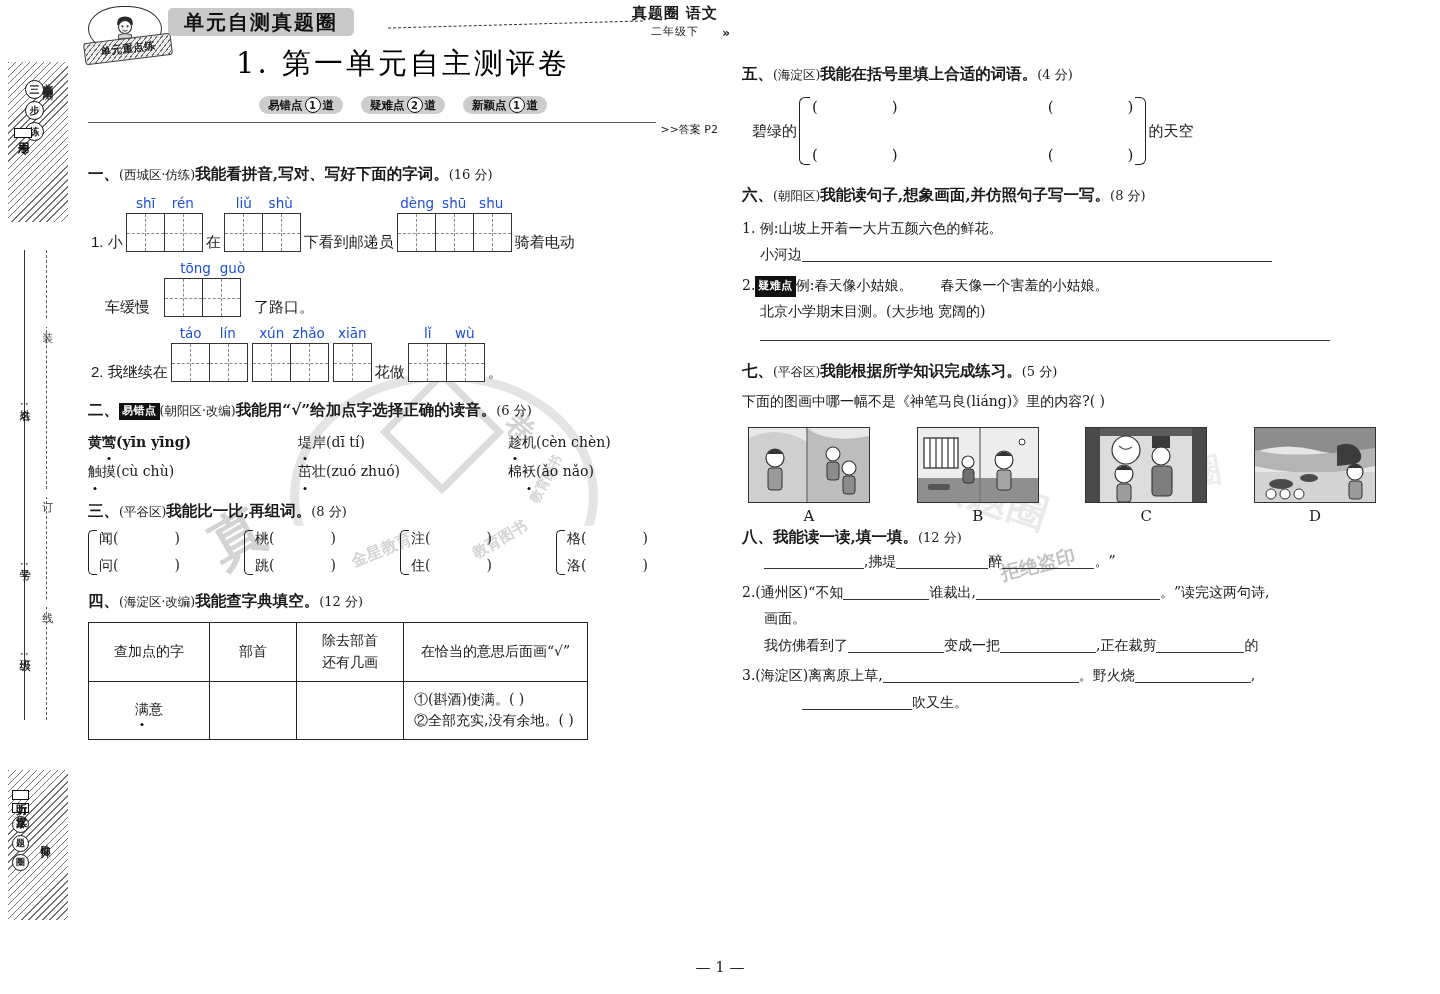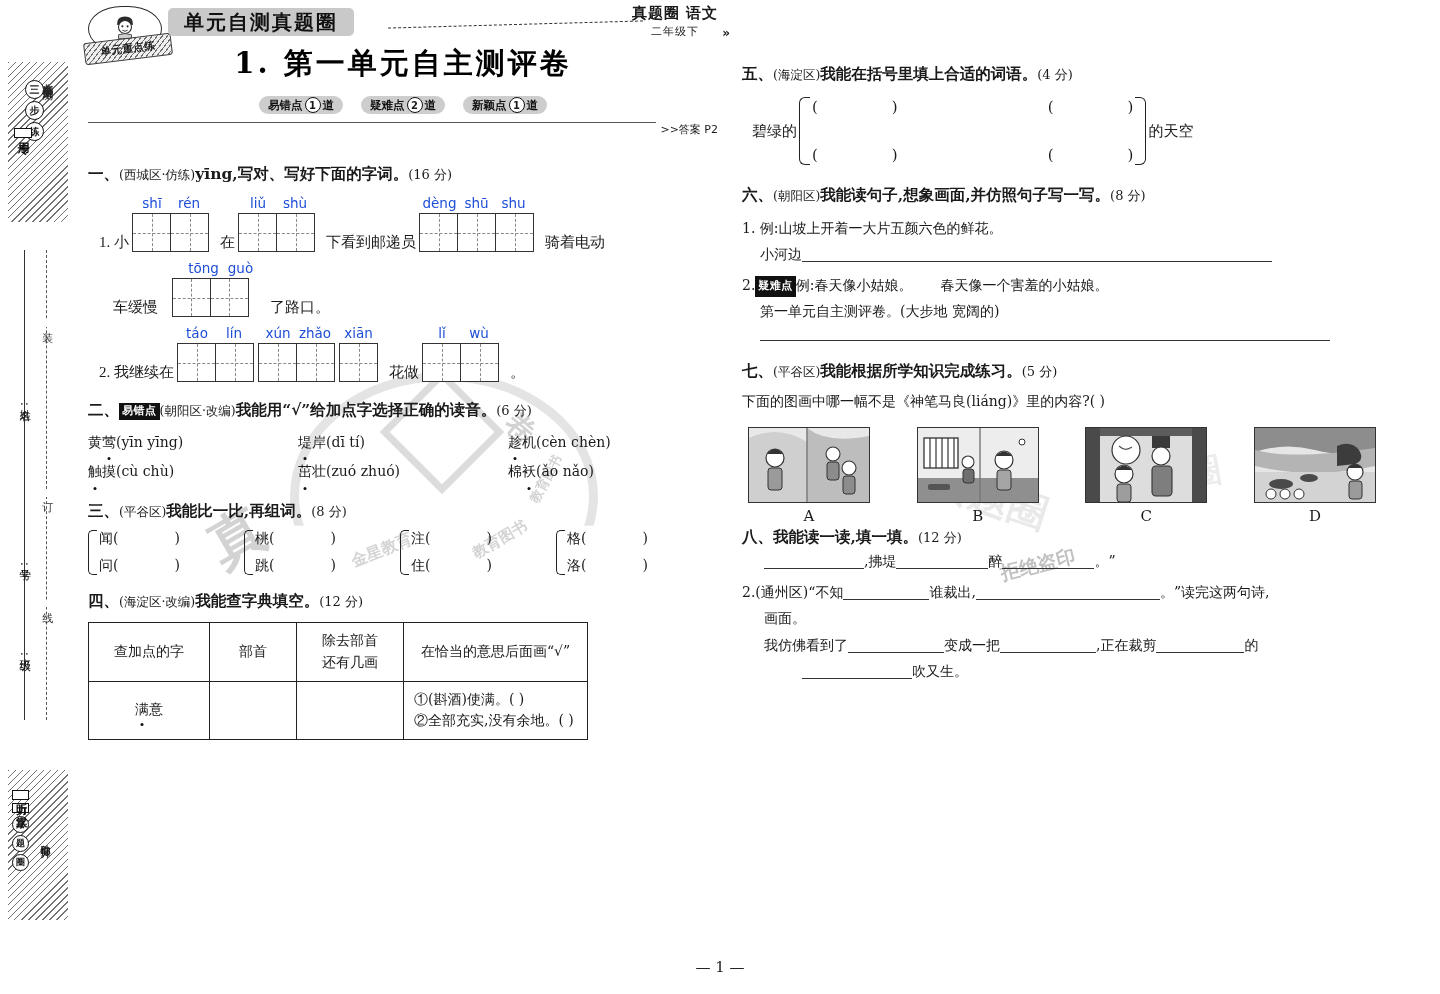--- a/index.html
+++ b/index.html
@@ -109,21 +109,21 @@
     transform:rotate(-1.6deg);
   }
   .hdr-right{position:absolute;right:0;top:4px;text-align:center;}
   .hdr-line1{font-size:15px;font-weight:bold;letter-spacing:1px;white-space:nowrap;}
   .hdr-line1 .subj{margin-left:6px;font-family:Liberation Serif, serif;}
   .hdr-line2{font-size:11px;margin-top:1px;letter-spacing:1px;}
   .hdr-chev{position:absolute;right:-12px;top:22px;font-size:12px;font-weight:bold;}
 
   .paper-title{
     position:absolute;left:0;right:0;top:44px;text-align:center;
-    font-size:29px;font-weight:bold;letter-spacing:3px;color:#000;
+    font-size:29px;font-weight:normal;letter-spacing:3px;color:#000;
     font-family:"DejaVu Serif","Liberation Serif",serif;
   }
   .tag-row{
     position:absolute;left:0;right:0;top:96px;
     display:flex;justify-content:center;gap:18px;
   }
   .tag{
     display:flex;align-items:center;gap:2px;
     background:#cdcdcd;border-radius:9px;padding:1px 9px;
   }
@@ -177,22 +177,21 @@
   .cellbox:before{
     content:"";position:absolute;left:50%;top:0;bottom:0;
     border-left:1px dashed #888;
   }
   .cellbox:after{
     content:"";position:absolute;top:50%;left:0;right:0;
     border-top:1px dashed #888;
   }
   .inline-cn{
     font-size:15px;padding:0 3px;white-space:nowrap;
-    font-family:Liberation Serif, serif;
-    margin-left:8px;
+    font-family:Liberation Sans, sans-serif;
   }
   .pin-spacer{height:17px;}
 
   
   .dotu{position:relative;display:inline-block;}
   .dotu:after{
     content:"";position:absolute;left:50%;bottom:-5px;
     width:3px;height:3px;border-radius:50%;background:#111;
     transform:translateX(-50%);
   }
@@ -412,21 +411,21 @@
       </div>
 
       <div class="rule-row">
           <div class="rule"></div>
         </div>
       <div class="ans-ref">&gt;&gt;答案 P2</div>
     </div>
 
     <div class="q" style="margin-top:22px;">
       <div class="q-head">
-        <span>一、</span><span class="region">(西城区·仿练)</span><span>yīng,写对、写好下面的字词。</span><span class="pts">(16 分)</span>
+        <span>一、</span><span class="region">(西城区·仿练)</span><span>我能看拼音,写对、写好下面的字词。</span><span class="pts">(16 分)</span>
       </div>
 
       <div class="pyline" style="margin-top:10px;">
         <div class="pin-group">
           <div class="pin-spacer"></div>
           <div class="inline-cn">1. 小</div>
         </div>
         <div class="pin-group">
           <div class="pin-row">
             <span class="pin" style="width:37px;">shī</span>
@@ -546,21 +545,21 @@
           <div class="inline-cn">。</div>
         </div>
       </div>
     </div>
 
     <div class="q" style="margin-top:16px;">
       <div class="q-head">
         <span>二、</span><span class="badge-inv">易错点</span><span class="region">(朝阳区·改编)</span><span>我能用“√”给加点字选择正确的读音。</span><span class="pts">(6 分)</span>
       </div>
       <div style="display:flex;margin-top:7px;">
-        <div class="body-txt" style="width:210px;">
+        <div class="body-txt" style="width:210px;font-weight:bold;">
           <span>黄</span><span class="dotu">莺</span><span>(yīn  yīng)</span>
         </div>
         <div class="body-txt" style="width:210px;">
           <span class="dotu">堤</span><span>岸</span><span>(dī  tí)</span>
         </div>
         <div class="body-txt">
           <span class="dotu">趁</span><span>机</span><span>(cèn  chèn)</span>
         </div>
       </div>
       <div style="display:flex;margin-top:3px;">
@@ -672,21 +671,21 @@
       <div class="body-txt" style="margin-top:8px;">
         <span>1. 例:</span><span>山坡上开着一大片五颜六色的鲜花。</span>
       </div>
       <div class="body-txt" style="padding-left:18px;">
         <span>小河边</span><span class="wline" style="width:470px;"></span>
       </div>
       <div class="body-txt" style="margin-top:4px;">
         <span>2.</span><span class="badge-inv">疑难点</span><span>例:春天像小姑娘。</span><span style="display:inline-block;width:28px;"></span><span>春天像一个害羞的小姑娘。</span>
       </div>
       <div class="body-txt" style="padding-left:18px;">
-        <span>第一单元自主测评卷。(大步地   宽阔的)</span>
+        <span>北京小学期末目测。(大步地   宽阔的)</span>
       </div>
       <div style="padding-left:18px;">
         <div class="fullrule" style="width:570px;"></div>
       </div>
     </div>
 
     <div class="q" style="margin-top:18px;">
       <div class="q-head">
         <span>七、</span><span class="region">(平谷区)</span><span>我能根据所学知识完成练习。</span><span class="pts">(5 分)</span>
       </div>
@@ -791,20 +790,23 @@
       </div>
 
       <div class="body-txt" style="margin-top:4px;">
         <span>2.</span><span class="region">(通州区)</span><span>“不知</span><span class="wline" style="width:86px;"></span><span>谁裁出,</span><span class="wline" style="width:184px;"></span><span>。”读完这两句诗,</span>
       </div>
       <div class="body-txt" style="padding-left:22px;">画面。</div>
       <div class="body-txt" style="padding-left:22px;">
         <span>我仿佛看到了</span><span class="wline" style="width:96px;"></span><span>变成一把</span><span class="wline" style="width:96px;"></span><span>,正在裁剪</span><span class="wline" style="width:88px;"></span><span>的</span>
       </div>
 
+      <div class="body-txt" style="margin-top:4px;">
+        <span>3.</span><span class="region">(海淀区)</span><span>离离原上草,</span><span class="wline" style="width:196px;"></span><span>。野火烧</span><span class="wline" style="width:116px;"></span><span>,</span>
+      </div>
       <div class="body-txt" style="padding-left:60px;">
         <span class="wline" style="width:110px;"></span><span>吹又生。</span>
       </div>
     </div>
   </div>
 
   <div class="pagenum">— 1 —</div>
 </div>
 
 </body></html>

